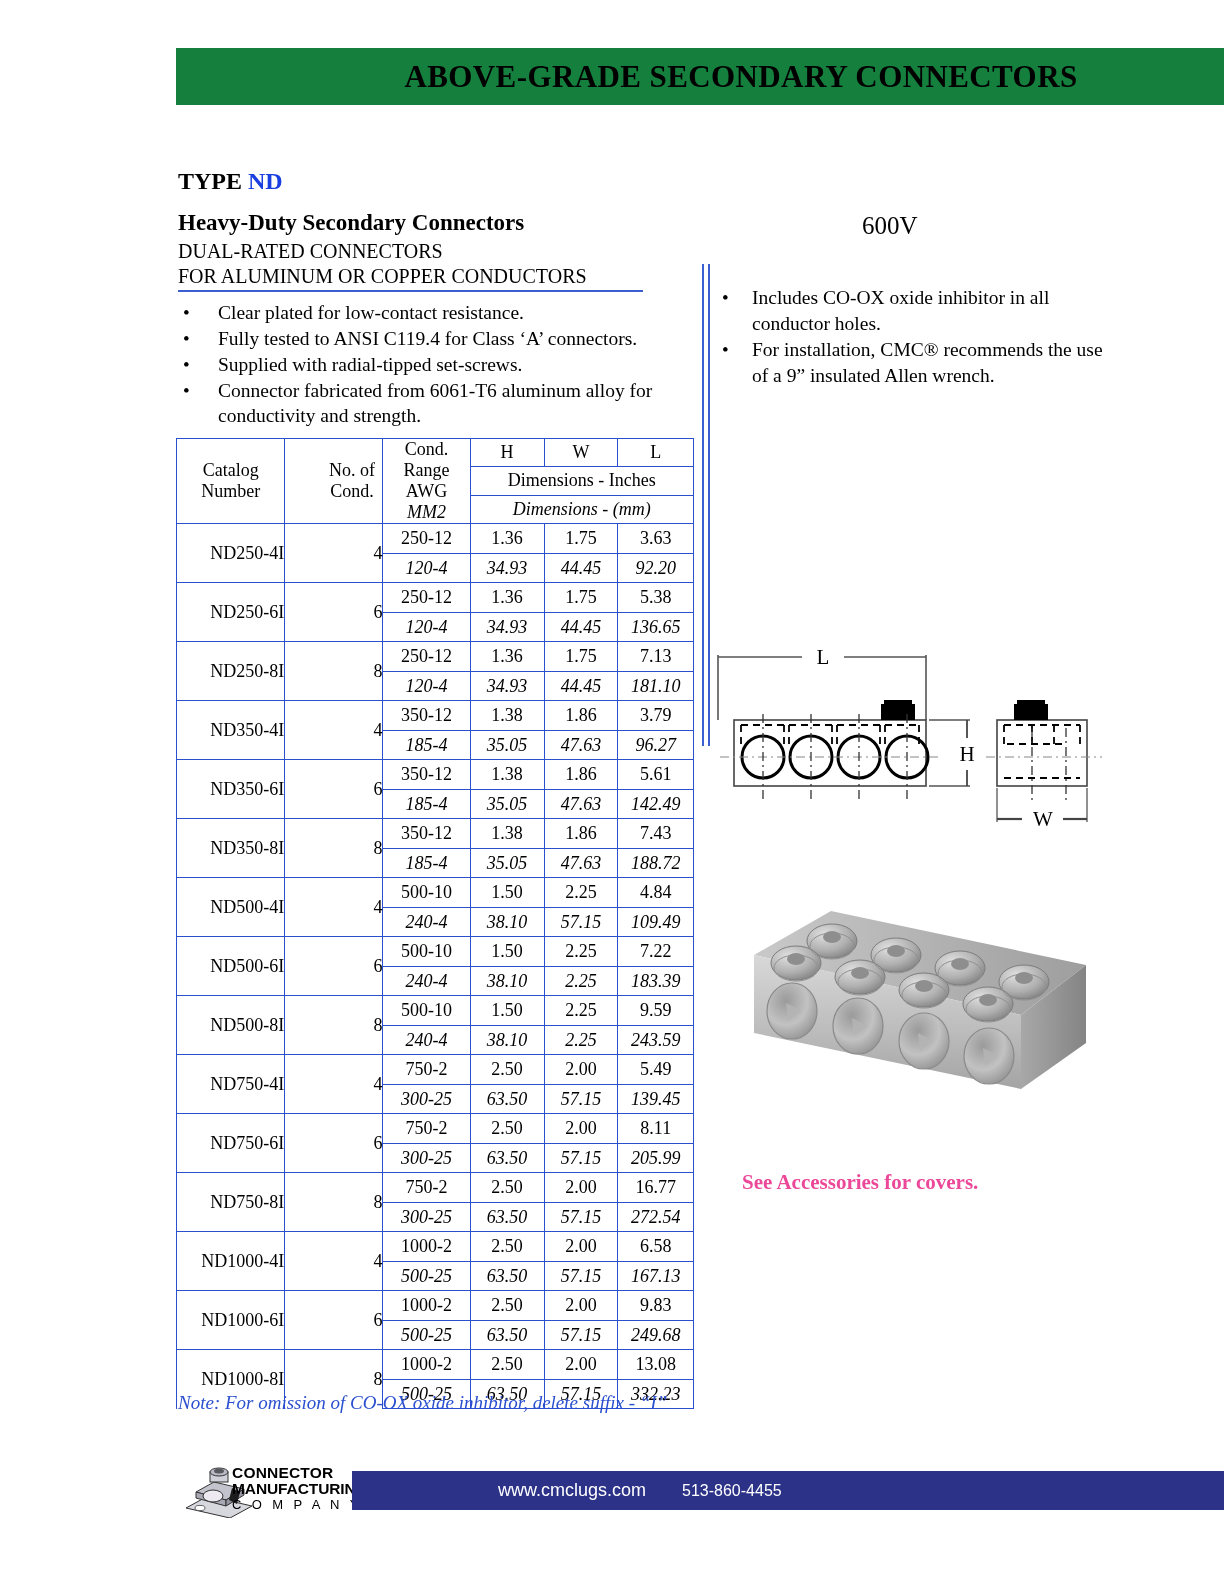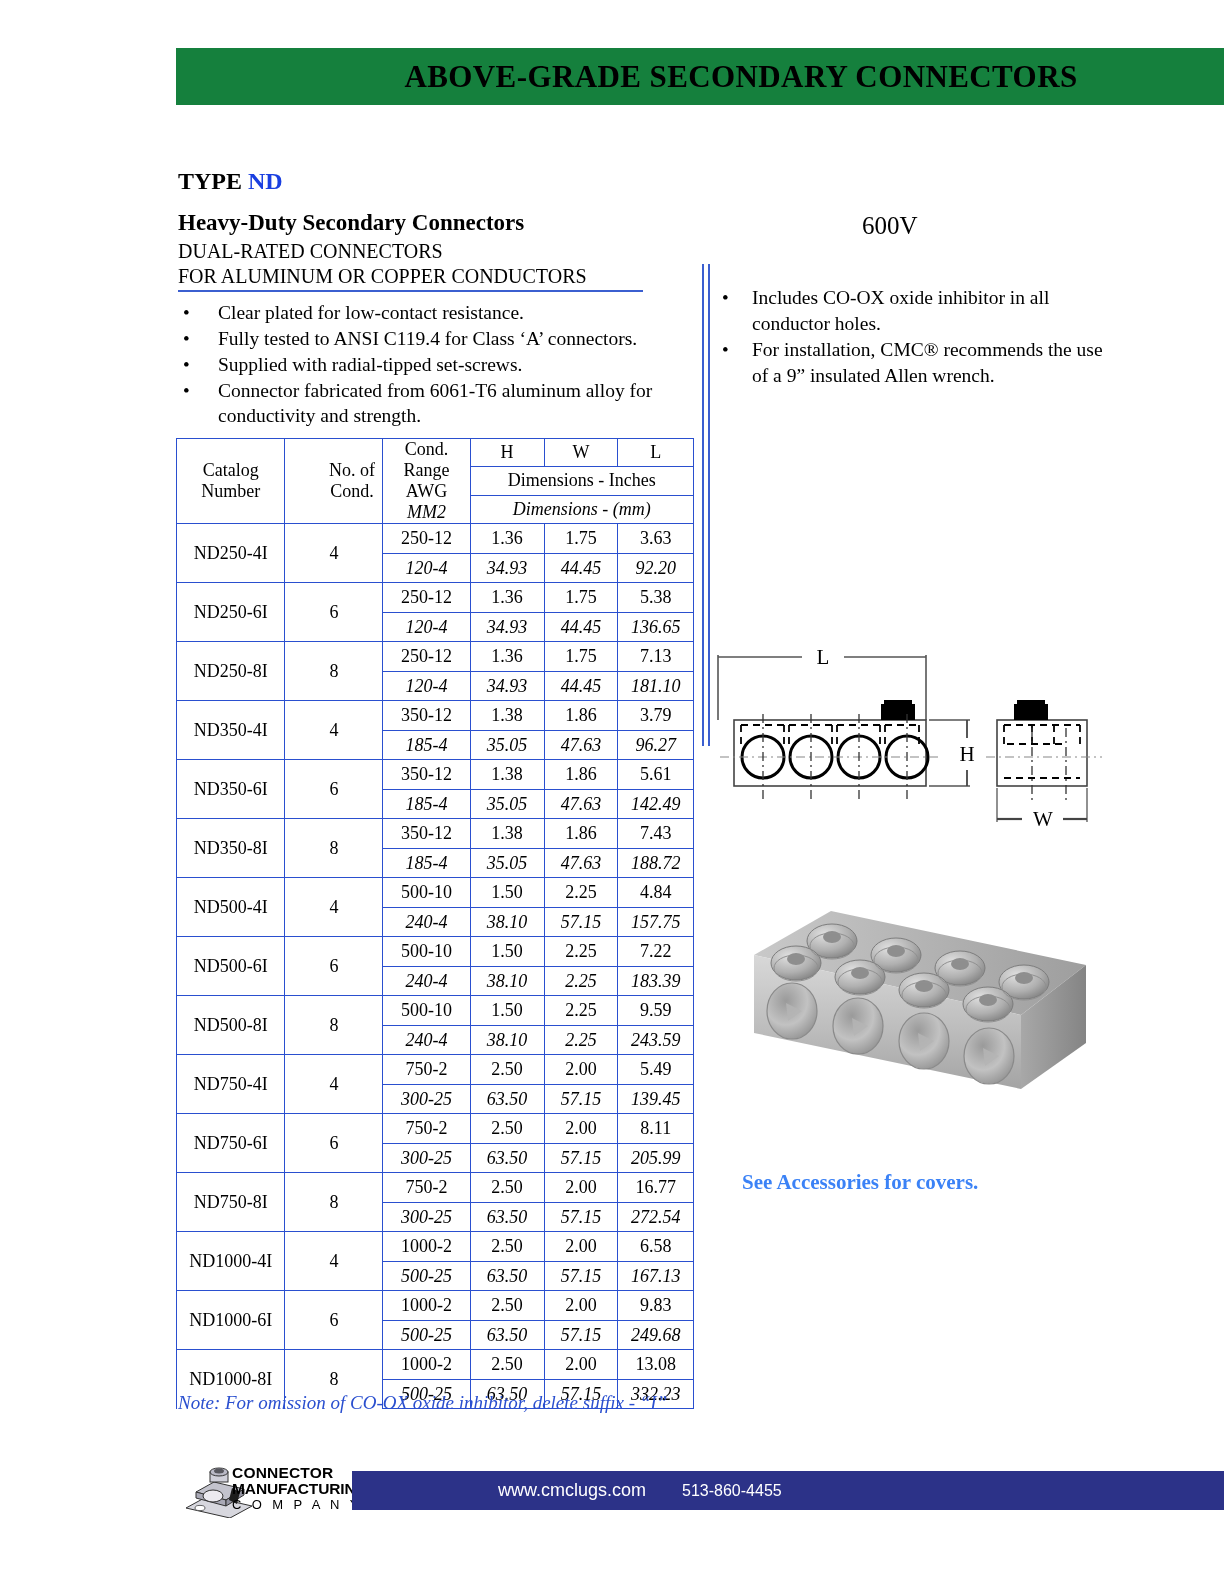--- a/index.html
+++ b/index.html
@@ -63,37 +63,37 @@
   }
   #spec-table .hdr-cat{width:116px;}
   #spec-table .hdr-no{width:65px;padding-left:36px;}
   #spec-table .hdr-rng{width:95px;}
   #spec-table .hdr-dim{width:80px;}
   .hcell{line-height:21px;padding:3px 2px;}
   .hcell .ital{font-style:italic;}
   td.rowA{height:29px;}
   td.rowB{height:28px;font-style:italic;}
   td.cat{font-size:18.5px;}
-  #spec-table tr.grp-top td.cat,#spec-table tr.grp-top td.num{border-bottom:none;}
+  #spec-table tr.grp-top td.cat,#spec-table tr.grp-top td.num{border-bottom:none;text-align:right;}
 
   
   #table-note{
     position:absolute;left:178px;top:1392px;font-size:19px;
     font-style:italic;color:#2a4fcf;
   }
 
   
   #tech-drawing{position:absolute;left:714px;top:632px;width:400px;height:210px;}
 
   
   #product-photo{position:absolute;left:736px;top:893px;width:370px;height:225px;}
 
   #see-accessories{
     position:absolute;left:742px;top:1170px;font-size:21px;
-    font-weight:bold;color:#3b82f6;
+    font-weight:bold;color:#ec4899;
   }
 
   
   #footer-bar{
     position:absolute;left:352px;top:1471px;width:957px;height:39px;
     background:#2c3288;
     display:flex;align-items:center;
   }
   #footer-url{
     color:#fff;font-family:"Liberation Sans","DejaVu Sans",sans-serif;
@@ -261,21 +261,21 @@
         <td class="num rowA" rowspan="2">4</td>
         <td class="rowA">500-10</td>
         <td class="rowA">1.50</td>
         <td class="rowA">2.25</td>
         <td class="rowA">4.84</td>
       </tr>
       <tr class="grp-bot">
         <td class="rowB">240-4</td>
         <td class="rowB">38.10</td>
         <td class="rowB">57.15</td>
-        <td class="rowB">157.75</td>
+        <td class="rowB">109.49</td>
       </tr>
       <tr class="grp-top">
         <td class="cat rowA" rowspan="2">ND500-6I</td>
         <td class="num rowA" rowspan="2">6</td>
         <td class="rowA">500-10</td>
         <td class="rowA">1.50</td>
         <td class="rowA">2.25</td>
         <td class="rowA">7.22</td>
       </tr>
       <tr class="grp-bot">

